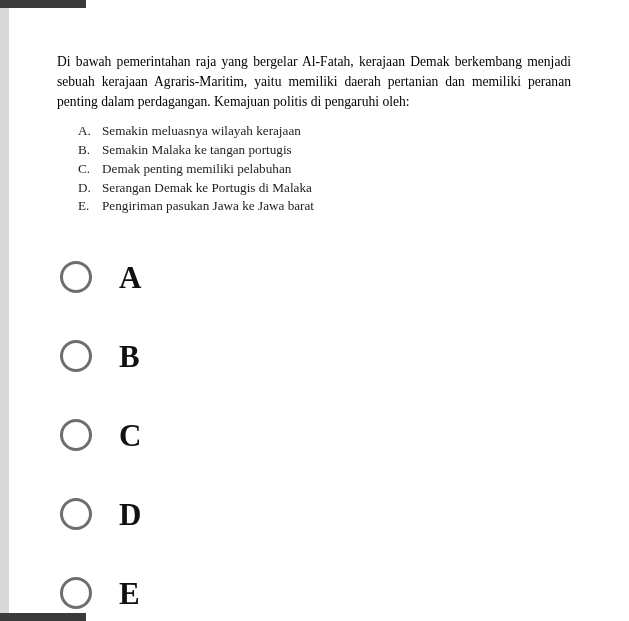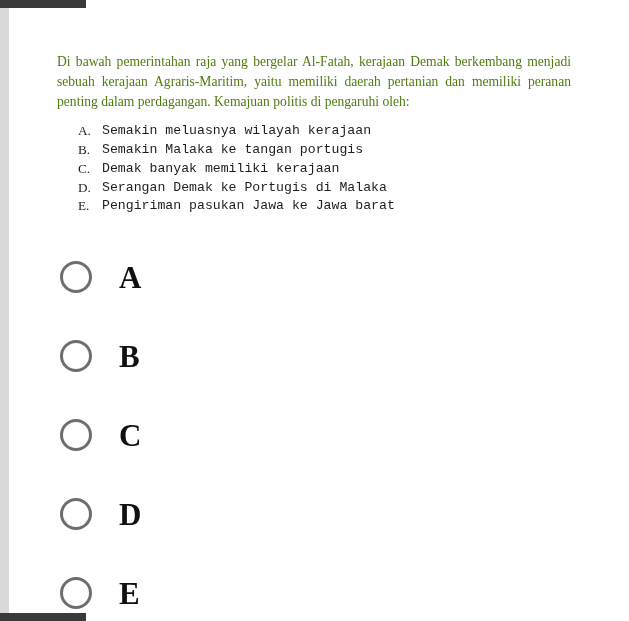--- a/index.html
+++ b/index.html
@@ -43,39 +43,38 @@
     position: absolute;
     left: 57px;
     top: 52px;
     width: 514px;
   }
   .question {
     margin: 0;
     font-size: 13.6px;
     line-height: 1.48;
     text-align: justify;
-    color: #4d7c0f;
+    color: #000000;
   }
   .choices {
     margin-top: 10px;
     margin-left: 21px;
   }
   .choice {
     display: flex;
     font-size: 13.2px;
     line-height: 1.42;
     color: #1d1d1d;
   }
   .choice-label {
     width: 24px;
     flex: 0 0 24px;
   }
   .choice-text {
     flex: 1;
-    font-family: Liberation Mono, monospace;
   }
   .answers {
     margin-top: 44px;
     margin-left: 3px;
   }
   .answer-row {
     display: flex;
     align-items: center;
     height: 34px;
     margin-bottom: 45px;
@@ -115,21 +114,21 @@
     <div class="choice">
       <span class="choice-label">A.</span>
       <span class="choice-text">Semakin meluasnya wilayah kerajaan</span>
     </div>
     <div class="choice">
       <span class="choice-label">B.</span>
       <span class="choice-text">Semakin Malaka ke tangan portugis</span>
     </div>
     <div class="choice">
       <span class="choice-label">C.</span>
-      <span class="choice-text">Demak banyak memiliki kerajaan</span>
+      <span class="choice-text">Demak penting memiliki pelabuhan</span>
     </div>
     <div class="choice">
       <span class="choice-label">D.</span>
       <span class="choice-text">Serangan Demak ke Portugis di Malaka</span>
     </div>
     <div class="choice">
       <span class="choice-label">E.</span>
       <span class="choice-text">Pengiriman pasukan Jawa ke Jawa barat</span>
     </div>
   </div>

